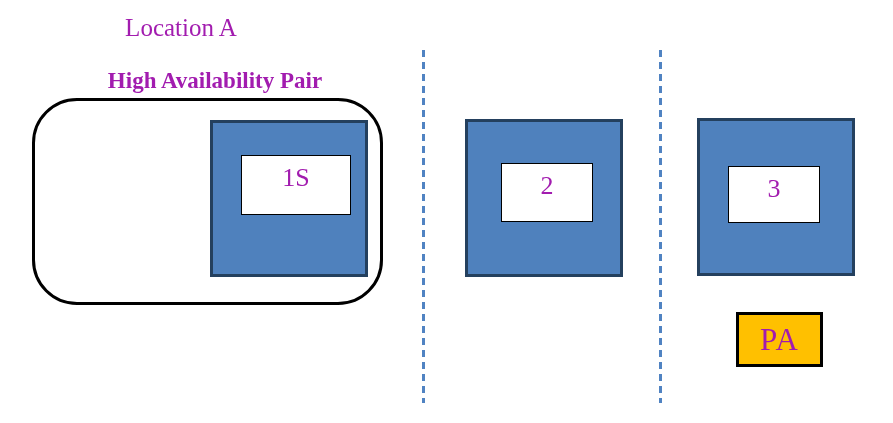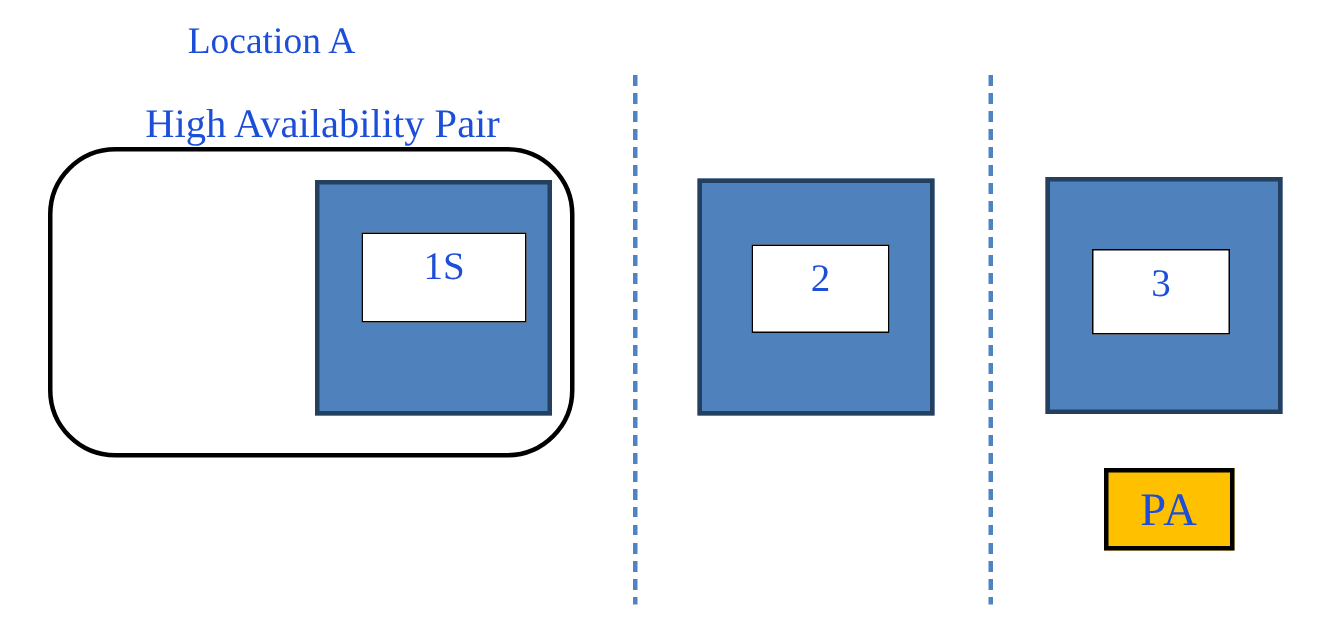--- a/index.html
+++ b/index.html
@@ -7,37 +7,37 @@
     padding: 0;
     background: #ffffff;
     font-family: "Liberation Serif", serif;
   }
   .canvas {
     position: relative;
     width: 893px;
     height: 423px;
     background: #ffffff;
     overflow: hidden;
-    color: #1d4ed8;
+    color: #a21caf;
   }
   .loc-title {
     position: absolute;
     top: 14px;
     transform: translateX(-50%);
     font-size: 25px;
     line-height: 1.1;
     white-space: nowrap;
   }
   .ha-label {
     position: absolute;
     top: 68px;
     left: 215px;
     transform: translateX(-50%);
-    font-size: 27px;
-    font-weight: normal;
+    font-size: 23px;
+    font-weight: bold;
     line-height: 1.1;
     white-space: nowrap;
   }
   .ha-outline {
     position: absolute;
     left: 32px;
     top: 98px;
     width: 351px;
     height: 207px;
     border: 3.5px solid #000000;

